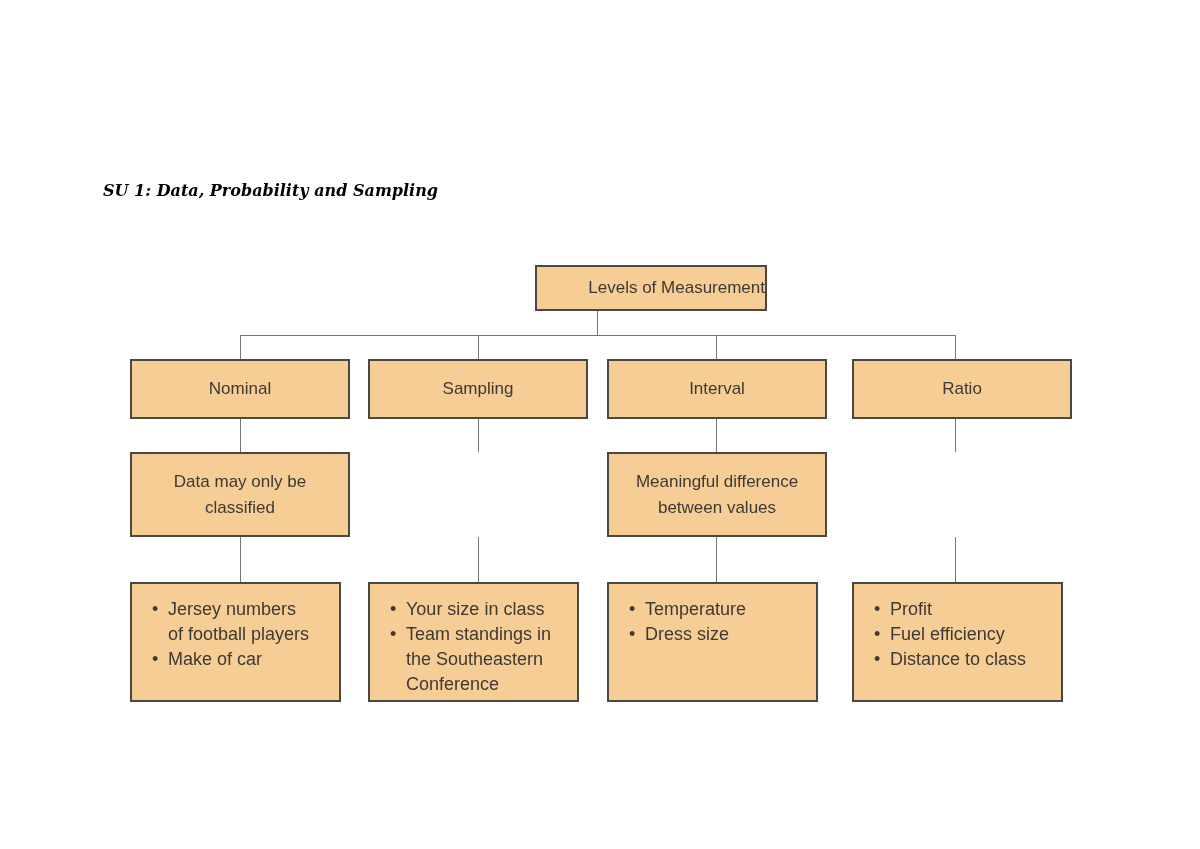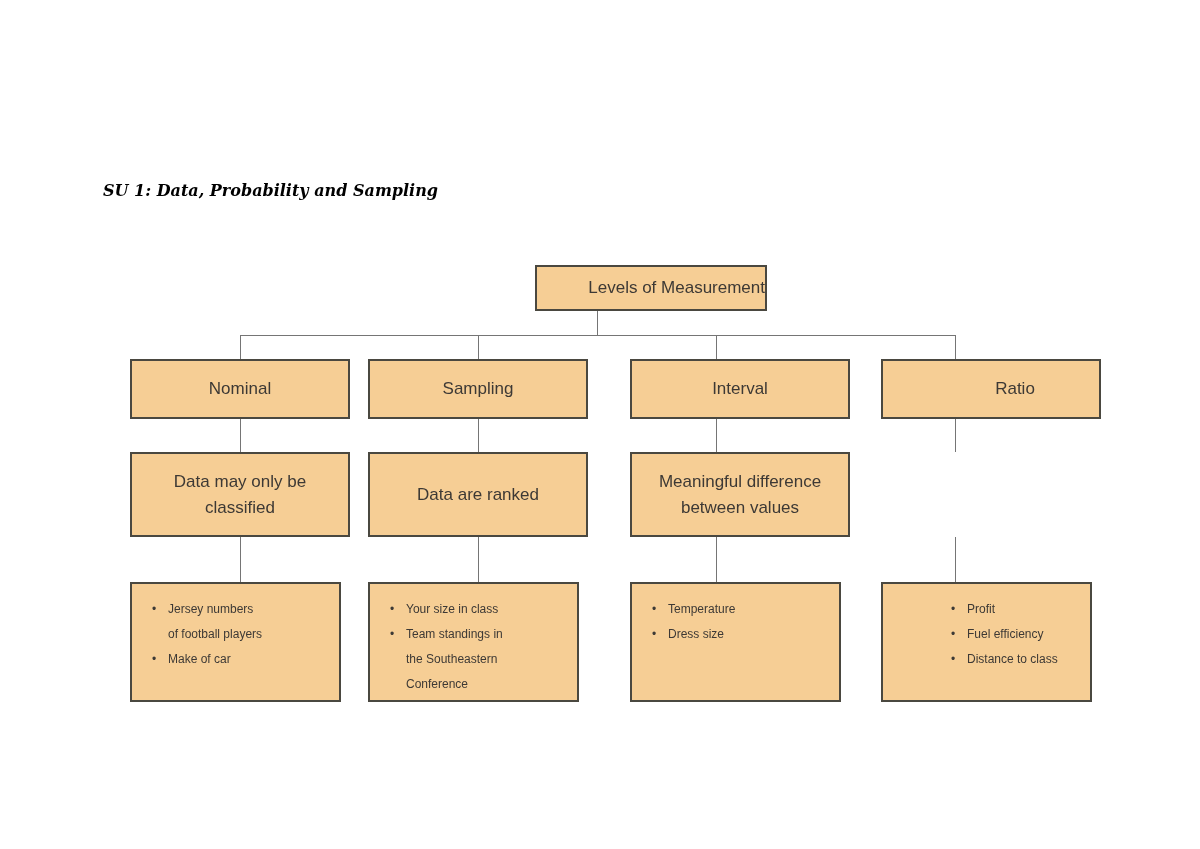--- a/index.html
+++ b/index.html
@@ -59,26 +59,26 @@
   .def-box {
     top: 452px; width: 220px; height: 85px;
     display: flex; align-items: center; justify-content: center;
     text-align: center;
     font-size: 17px;
     line-height: 26px;
     white-space: pre-line;
   }
   .ex-box {
     top: 582px; width: 211px; height: 120px;
-    font-size: 12px;
+    font-size: 18px;
   }
   .c0 { left: 130px; }
   .c1 { left: 368px; }
-  .c2 { left: 630px; }
-  .c3 { left: 881px; padding-left: 48px; }
+  .c2 { left: 607px; }
+  .c3 { left: 852px; }
   .ex-list {
     margin: 0;
     padding: 13px 10px 0 20px;
     list-style: none;
   }
   .ex-item {
     position: relative;
     padding-left: 16px;
     line-height: 25px;
     white-space: pre-line;
@@ -132,21 +132,20 @@
   </div>
   <div class="box level-box c2">
     <span>Interval</span>
   </div>
   <div class="box level-box c3">
     <span>Ratio</span>
   </div>
 
   <div class="box def-box c0">Data may only be
 classified</div>
-  <div class="box def-box c1">Data are ranked</div>
   <div class="box def-box c2">Meaningful difference
 between values</div>
 
   <div class="box ex-box c0">
     <ul class="ex-list">
       <li class="ex-item">Jersey numbers
 of football players</li>
       <li class="ex-item">Make of car</li>
     </ul>
   </div>

